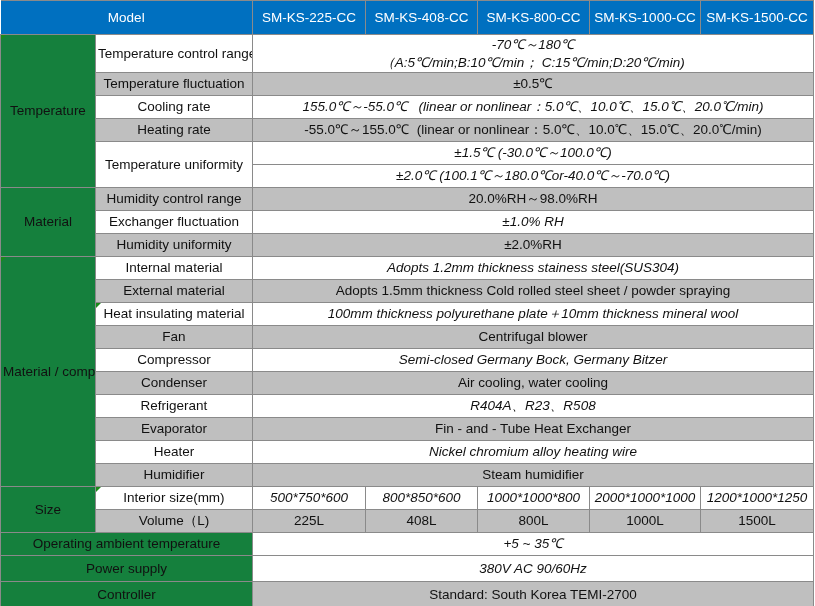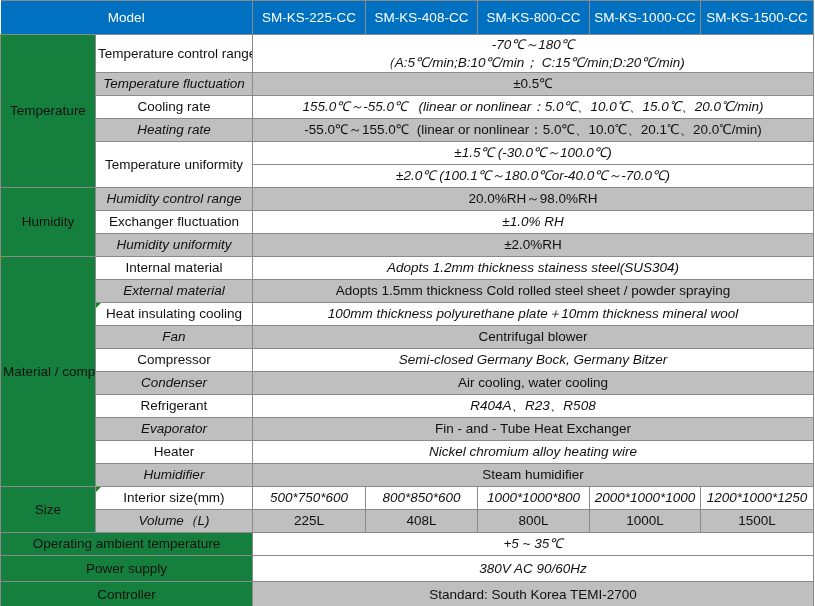--- a/index.html
+++ b/index.html
@@ -18,21 +18,21 @@
     padding:0 2px;
     line-height:18px;
     white-space:nowrap;
     overflow:hidden;
   }
   th.hdr { background:#0070c0; color:#ffffff; font-weight:normal; height:33px; border-color:#e8e8e8; border-top:none; }
   th.hdr.model-label { border-left:none; }
   td.cat { background:#15803d; position:relative; }
   td.w { background:#ffffff;font-style:italic; }
   td.g { background:#bfbfbf;margin-top:20px; }
-  td.lbl-g { background:#bfbfbf;font-style:italic; }
+  td.lbl-g { background:#bfbfbf; }
   td.lbl-w { background:#ffffff; position:relative; }
   td.wrap { white-space:normal; }
   .tri {
     position:absolute; left:0; top:0; width:0; height:0;
     border-top:5px solid #1a8a1a; border-right:5px solid transparent;
   }
   tr.h23 td { height:22px; }
   tr.h26 td { height:25px; }
 </style>
 </head>
@@ -73,32 +73,32 @@
   <tr class="h23">
     <td class="lbl-g">Temperature fluctuation</td>
     <td class="g" colspan="5">±0.5℃</td>
   </tr>
   <tr class="h23">
     <td class="lbl-w">Cooling rate</td>
     <td class="w" colspan="5" style="white-space:pre">155.0℃～-55.0℃   (linear or nonlinear：5.0℃、10.0℃、15.0℃、20.0℃/min)</td>
   </tr>
   <tr class="h23">
     <td class="lbl-g">Heating rate</td>
-    <td class="g" colspan="5" style="white-space:pre">-55.0℃～155.0℃  (linear or nonlinear：5.0℃、10.0℃、20.1℃、20.0℃/min)</td>
+    <td class="g" colspan="5" style="white-space:pre">-55.0℃～155.0℃  (linear or nonlinear：5.0℃、10.0℃、15.0℃、20.0℃/min)</td>
   </tr>
   <tr class="h23">
     <td class="lbl-w" rowspan="2">Temperature uniformity</td>
     <td class="w" colspan="5">±1.5℃ (-30.0℃～100.0℃)</td>
   </tr>
   <tr class="h23">
     <td class="w" colspan="5">±2.0℃ (100.1℃～180.0℃or-40.0℃～-70.0℃)</td>
   </tr>
 
   <tr class="h23">
-    <td class="cat" rowspan="3">Humidity</td>
+    <td class="cat" rowspan="3">Material</td>
     <td class="lbl-g">Humidity control range</td>
     <td class="g" colspan="5">20.0%RH～98.0%RH</td>
   </tr>
   <tr class="h23">
     <td class="lbl-w">Exchanger fluctuation</td>
     <td class="w" colspan="5">±1.0% RH</td>
   </tr>
   <tr class="h23">
     <td class="lbl-g">Humidity uniformity</td>
     <td class="g" colspan="5">±2.0%RH</td>
@@ -112,21 +112,21 @@
     <td class="lbl-w">Internal material</td>
     <td class="w" colspan="5">Adopts 1.2mm thickness stainess steel(SUS304)</td>
   </tr>
   <tr class="h23">
     <td class="lbl-g">External material</td>
     <td class="g" colspan="5">Adopts 1.5mm thickness Cold rolled steel sheet / powder spraying</td>
   </tr>
   <tr class="h23">
     <td class="lbl-w">
       <span class="tri"></span>
-      <span>Heat insulating cooling</span>
+      <span>Heat insulating material</span>
     </td>
     <td class="w" colspan="5">100mm thickness polyurethane plate＋10mm thickness mineral wool</td>
   </tr>
   <tr class="h23">
     <td class="lbl-g">Fan</td>
     <td class="g" colspan="5">Centrifugal blower</td>
   </tr>
   <tr class="h23">
     <td class="lbl-w">Compressor</td>
     <td class="w" colspan="5">Semi-closed Germany Bock, Germany Bitzer</td>

